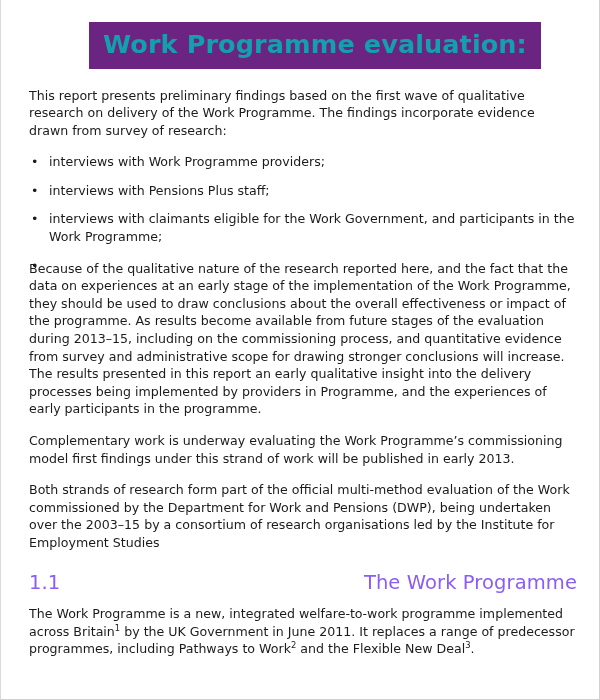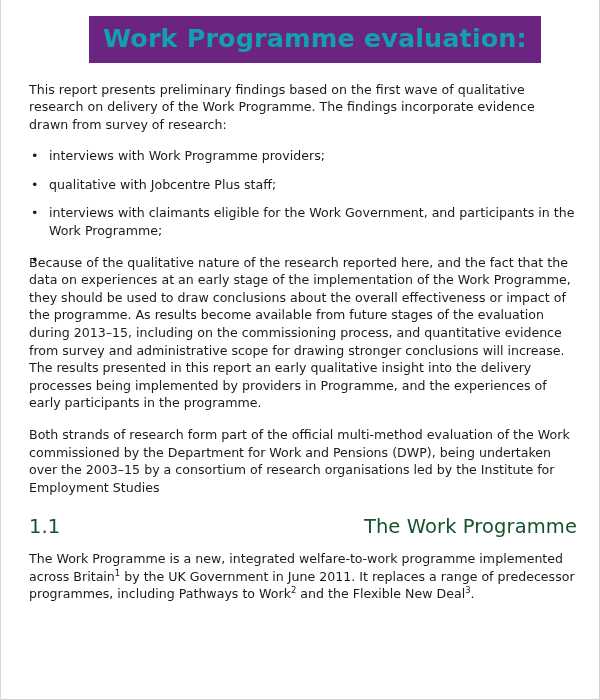--- a/index.html
+++ b/index.html
@@ -20,21 +20,21 @@
     border-right: 1px solid #d0d0d0;
     border-bottom: 1px solid #d0d0d0;
     overflow: hidden;
   }
   .page-inner {
     position: absolute;
     left: 0;
     top: 0;
     right: 0;
     bottom: 0;
-    padding: 16px 22px 0 28px;
+    padding: 22px 22px 0 28px;
     box-sizing: border-box;
     border-radius: 26px;
   }
 
   
   .title-banner {
     display: inline-block;
     background: #6B2482;
     color: #12A0AD;
     font-size: 25.5px;
@@ -83,21 +83,21 @@
     color: #1b1b1b;
     font-size: 12.6px;
     line-height: 17.6px;
   }
 
   
   .section-heading {
     display: flex;
     align-items: baseline;
     margin: 22px 0 14px 0;
-    color: #14532d;
+    color: #8b5cf6;
     font-size: 19.5px;
     font-weight: 400;
     letter-spacing: 0.1px;
   }
   .section-heading .sec-num {
     width: 66px;
     flex: 0 0 66px;
   }
   .section-heading .sec-title {
     flex: 1 1 auto;
@@ -122,33 +122,34 @@
 
       <p class="para first">This report presents preliminary findings based on the first wave of qualitative research on delivery of the Work Programme. The findings incorporate evidence drawn from survey of research:</p>
 
       <ul class="bullets">
         <li>
           <span class="bullet-dot">•</span>
           <span>interviews with Work Programme providers;</span>
         </li>
         <li>
           <span class="bullet-dot">•</span>
-          <span>qualitative with Jobcentre Plus staff;</span>
+          <span>interviews with Pensions Plus staff;</span>
         </li>
         <li>
           <span class="bullet-dot">•</span>
           <span>interviews with claimants eligible for the Work Government, and participants in the Work Programme;</span>
         </li>
         <li>
           <span class="bullet-dot">•</span>
         </li>
       </ul>
 
       <p class="para" style="margin-top:14px;">Because of the qualitative nature of the research reported here, and the fact that the data on experiences at an early stage of the implementation of the Work Programme, they should be used to draw conclusions about the overall effectiveness or impact of the programme. As results become available from future stages of the evaluation during 2013–15, including on the commissioning process, and quantitative evidence from survey and administrative scope for drawing stronger conclusions will increase. The results presented in this report an early qualitative insight into the delivery processes being implemented by providers in Programme, and the experiences of early participants in the programme.</p>
 
+      <p class="para">Complementary work is underway evaluating the Work Programme’s commissioning model first findings under this strand of work will be published in early 2013.</p>
 
       <p class="para">Both strands of research form part of the official multi‑method evaluation of the Work commissioned by the Department for Work and Pensions (DWP), being undertaken over the 2003–15 by a consortium of research organisations led by the Institute for Employment Studies</p>
 
       <div class="section-heading">
         <span class="sec-num">1.1</span>
         <span class="sec-title">The Work Programme</span>
       </div>
 
       <p class="para">
         <span>The Work Programme is a new, integrated welfare‑to‑work programme implemented across Britain</span><sup class="fn">1</sup><span> by the UK Government in June 2011. It replaces a range of predecessor programmes, including Pathways to Work</span><sup class="fn">2</sup><span> and the Flexible New Deal</span><sup class="fn">3</sup><span>.</span>

